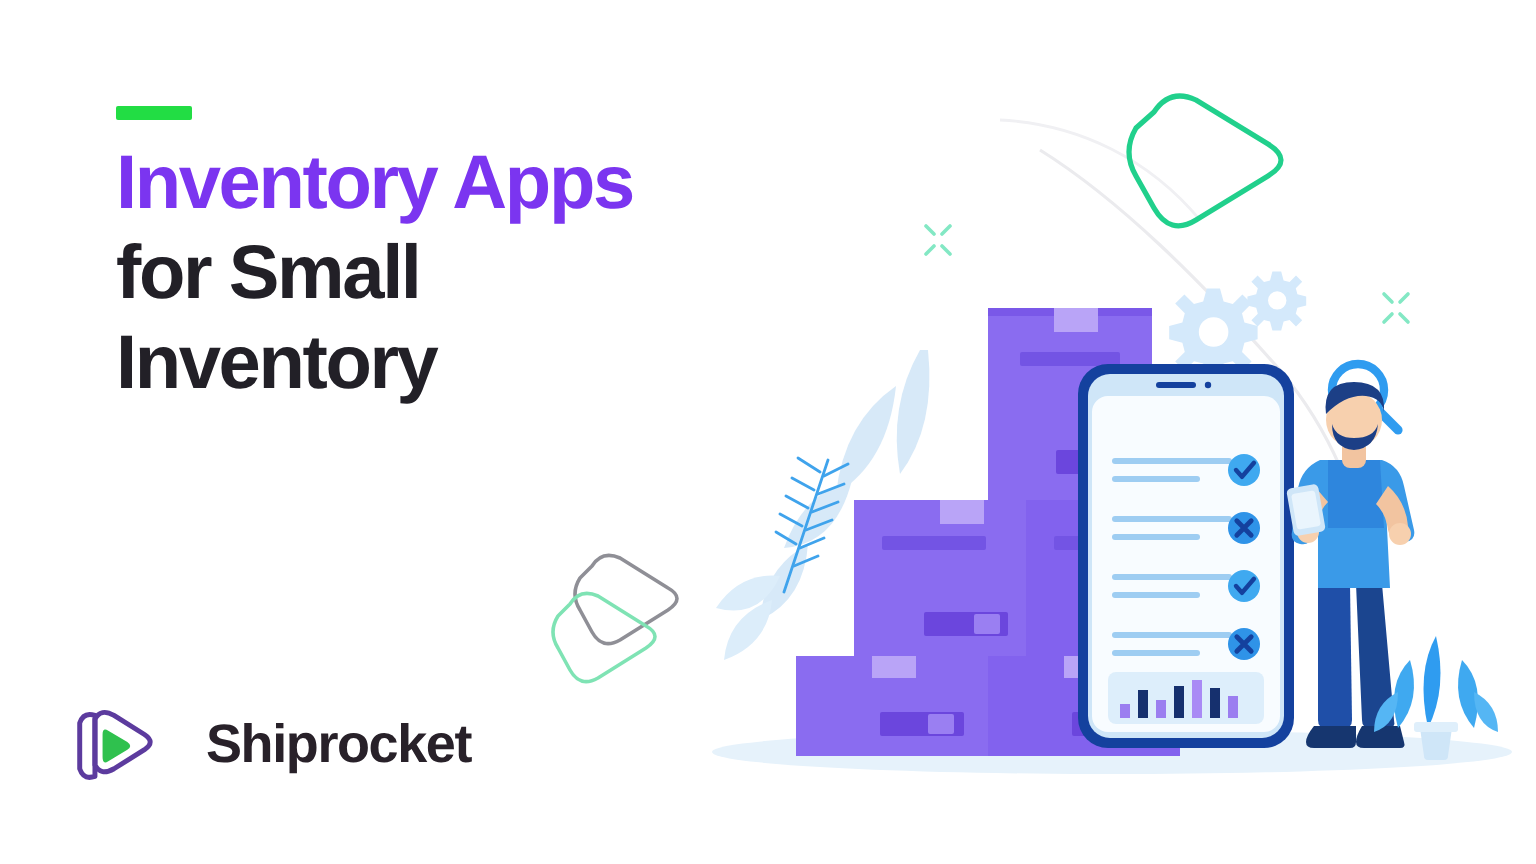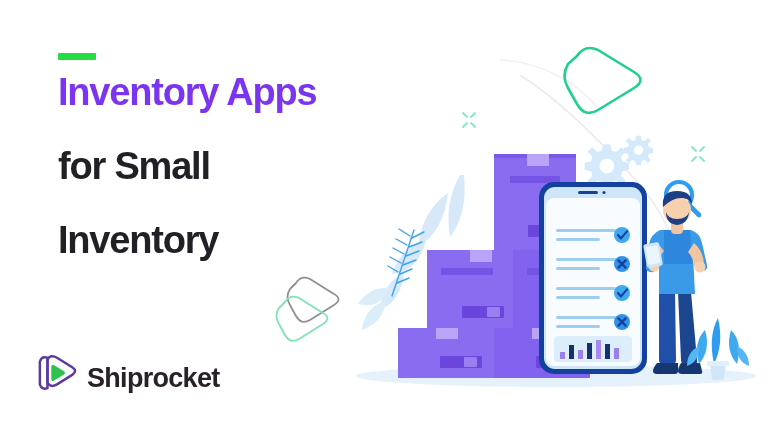--- a/index.html
+++ b/index.html
@@ -33,29 +33,29 @@
   }
   .headline .line {
     display:block;
     font-weight:700;
     font-size:38px;
     line-height:45px;
     letter-spacing:-1.2px;
     white-space:nowrap;
   }
   .headline .line1 { color:#7b35f0; }
-  .headline .line2, .headline .line3 { color:#222027;margin-top:29px; }
+  .headline .line2, .headline .line3 { color:#222027; }
 
   
   .logo {
     position:absolute;
     left:36px; top:352px;
     display:flex;
-    align-items:flex-end;
-    gap:9px;
+    align-items:center;
+    gap:25px;
   }
   .logo-mark { width:42px; height:40px; display:block; }
   .logo-text {
     font-size:27px;
     font-weight:700;
     color:#282129;
     letter-spacing:-0.7px;
     line-height:1;
   }
 

